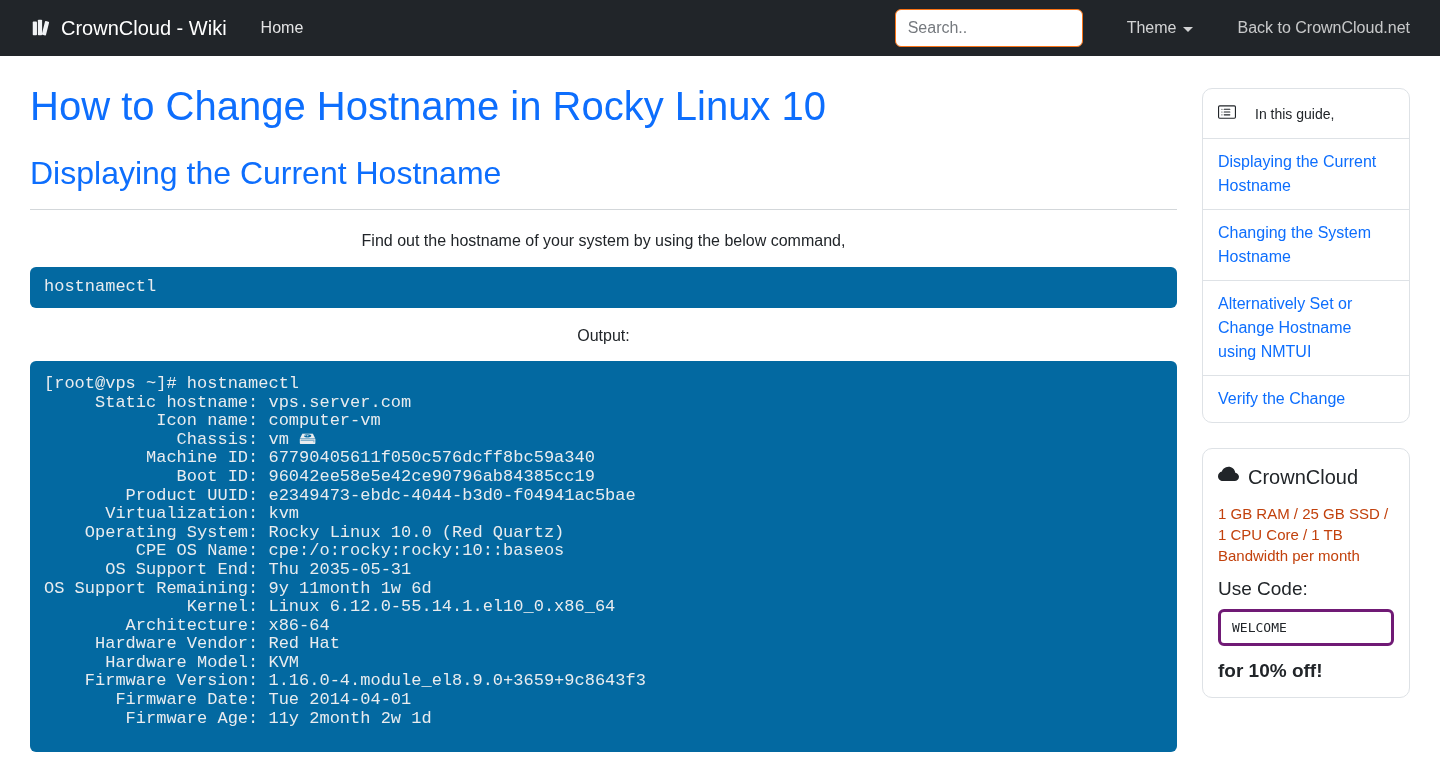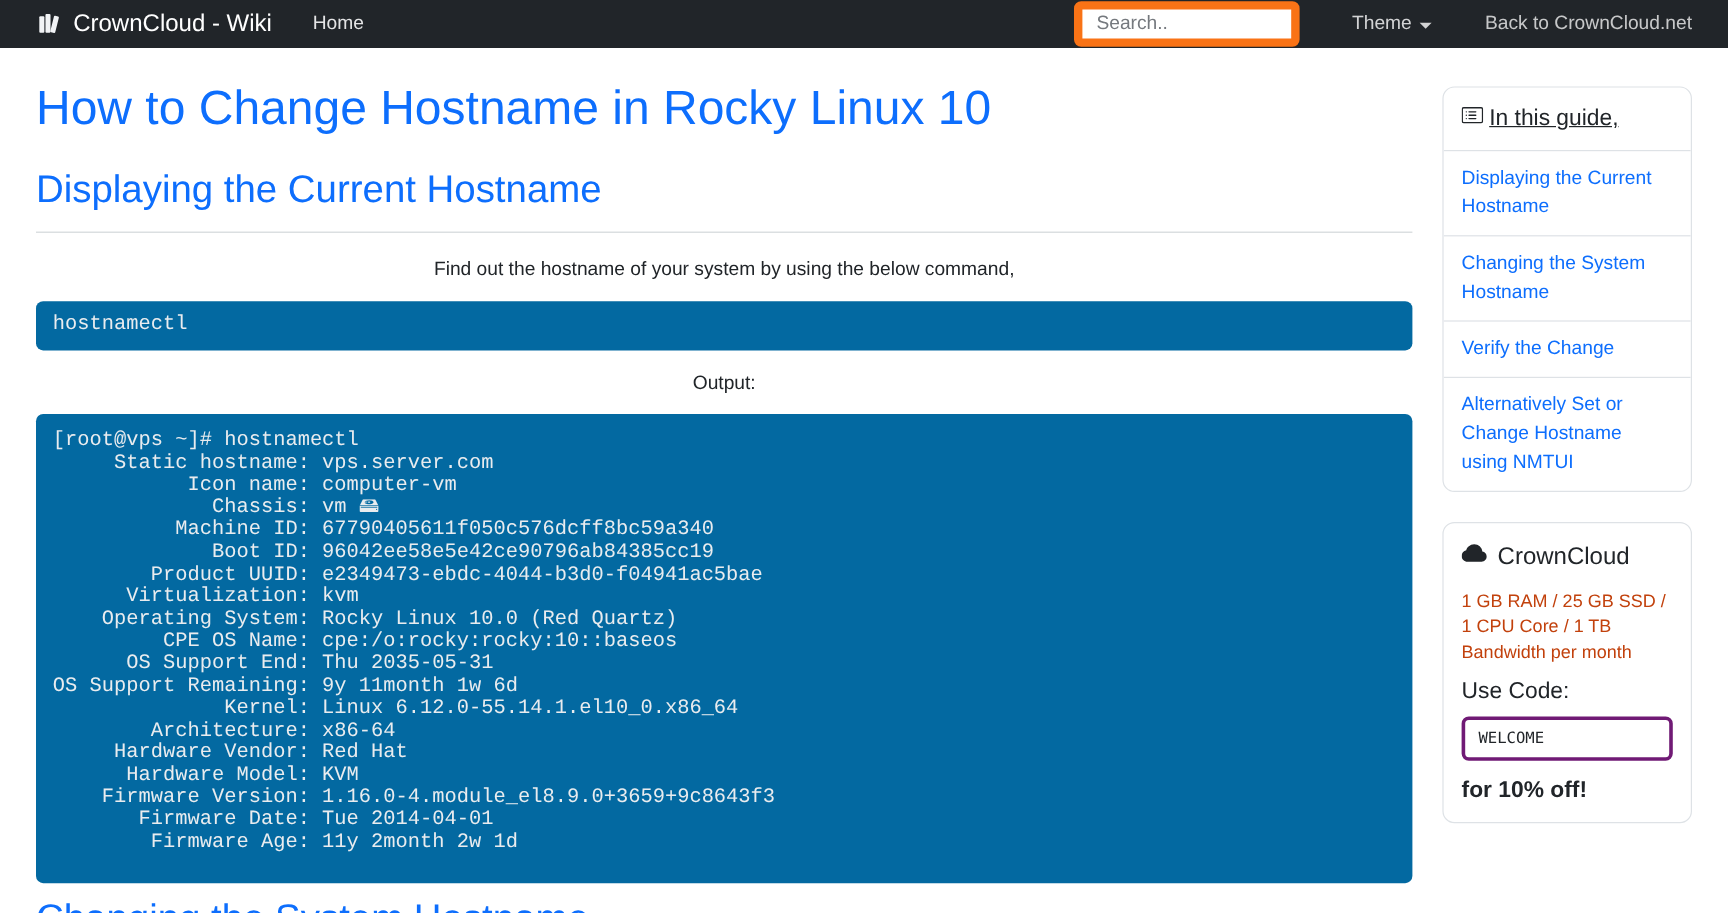--- a/index.html
+++ b/index.html
@@ -6,21 +6,21 @@
   html, body { width: 1440px; height: 761px; overflow: hidden; }
   body {
     font-family: "Liberation Sans", sans-serif;
     background: #ffffff;
     color: #212529;
   }
   a { text-decoration: none; }
 
   
   .navbar {
-    height: 40px;
+    height: 56px;
     background: #212529;
     display: flex;
     align-items: center;
     padding: 0 30px;
   }
   .brand {
     display: flex;
     align-items: center;
     gap: 9px;
     color: #ffffff;
@@ -37,21 +37,21 @@
   .nav-right {
     margin-left: auto;
     display: flex;
     align-items: center;
     gap: 44px;
   }
   .search-input {
     width: 188px;
     height: 38px;
     border-radius: 6px;
-    border: 7px solid #f97316;
+    border: 1px solid #f97316;
     padding: 0 12px;
     font-size: 16px;
     font-family: "Liberation Sans", sans-serif;
     outline: none;
     color: #212529;
   }
   .search-input::placeholder { color: #75797e; }
   .theme-toggle {
     display: flex;
     align-items: center;
@@ -132,25 +132,24 @@
   }
   .card {
     border: 1px solid #dee2e6;
     border-radius: 10px;
     background: #fff;
     overflow: hidden;
   }
   .card-header {
     display: flex;
     align-items: center;
-    gap: 5px;
+    gap: 19px;
     padding: 14px 15px;
-    font-size: 19px;
-    color: #212529;
-    text-decoration: underline;
+    font-size: 14px;
+    color: #212529;
   }
   .card-header svg { flex-shrink: 0; }
   .guide-item {
     display: block;
     padding: 11px 15px;
     border-top: 1px solid #dee2e6;
     color: #0d6efd;
     font-size: 16px;
     line-height: 1.5;
     cursor: pointer;
@@ -270,22 +269,22 @@
         <span>
           <svg viewBox="0 0 16 16" width="18" height="18" fill="#212529" aria-hidden="true">
             <path d="M14.5 3a.5.5 0 0 1 .5.5v9a.5.5 0 0 1-.5.5h-13a.5.5 0 0 1-.5-.5v-9a.5.5 0 0 1 .5-.5h13zm-13-1A1.5 1.5 0 0 0 0 3.5v9A1.5 1.5 0 0 0 1.5 14h13a1.5 1.5 0 0 0 1.5-1.5v-9A1.5 1.5 0 0 0 14.5 2h-13z"></path>
             <path d="M5 8a.5.5 0 0 1 .5-.5h5a.5.5 0 0 1 0 1h-5A.5.5 0 0 1 5 8zm0-2.5a.5.5 0 0 1 .5-.5h5a.5.5 0 0 1 0 1h-5a.5.5 0 0 1-.5-.5zm0 5a.5.5 0 0 1 .5-.5h5a.5.5 0 0 1 0 1h-5a.5.5 0 0 1-.5-.5zm-1-5a.5.5 0 1 1-1 0 .5.5 0 0 1 1 0zM4 8a.5.5 0 1 1-1 0 .5.5 0 0 1 1 0zm0 2.5a.5.5 0 1 1-1 0 .5.5 0 0 1 1 0z"></path>
           </svg>
         </span>
         <span>In this guide,</span>
       </div>
       <a class="guide-item">Displaying the Current Hostname</a>
       <a class="guide-item">Changing the System Hostname</a>
+      <a class="guide-item">Alternatively Set or Change Hostname using NMTUI</a>
       <a class="guide-item">Verify the Change</a>
-      <a class="guide-item">Alternatively Set or Change Hostname using NMTUI</a>
     </div>
 
     <div class="card promo-card">
       <div class="promo-header">
         <span>
           <svg viewBox="0 0 16 16" width="21" height="21" fill="#212529" aria-hidden="true">
             <path d="M4.406 3.342A5.53 5.53 0 0 1 8 2c2.69 0 4.923 2 5.166 4.579C14.758 6.804 16 8.137 16 9.773 16 11.569 14.502 13 12.687 13H3.781C1.708 13 0 11.366 0 9.318c0-1.763 1.266-3.223 2.942-3.593.143-.863.698-1.723 1.464-2.383z"></path>
           </svg>
         </span>
         <span>CrownCloud</span>

